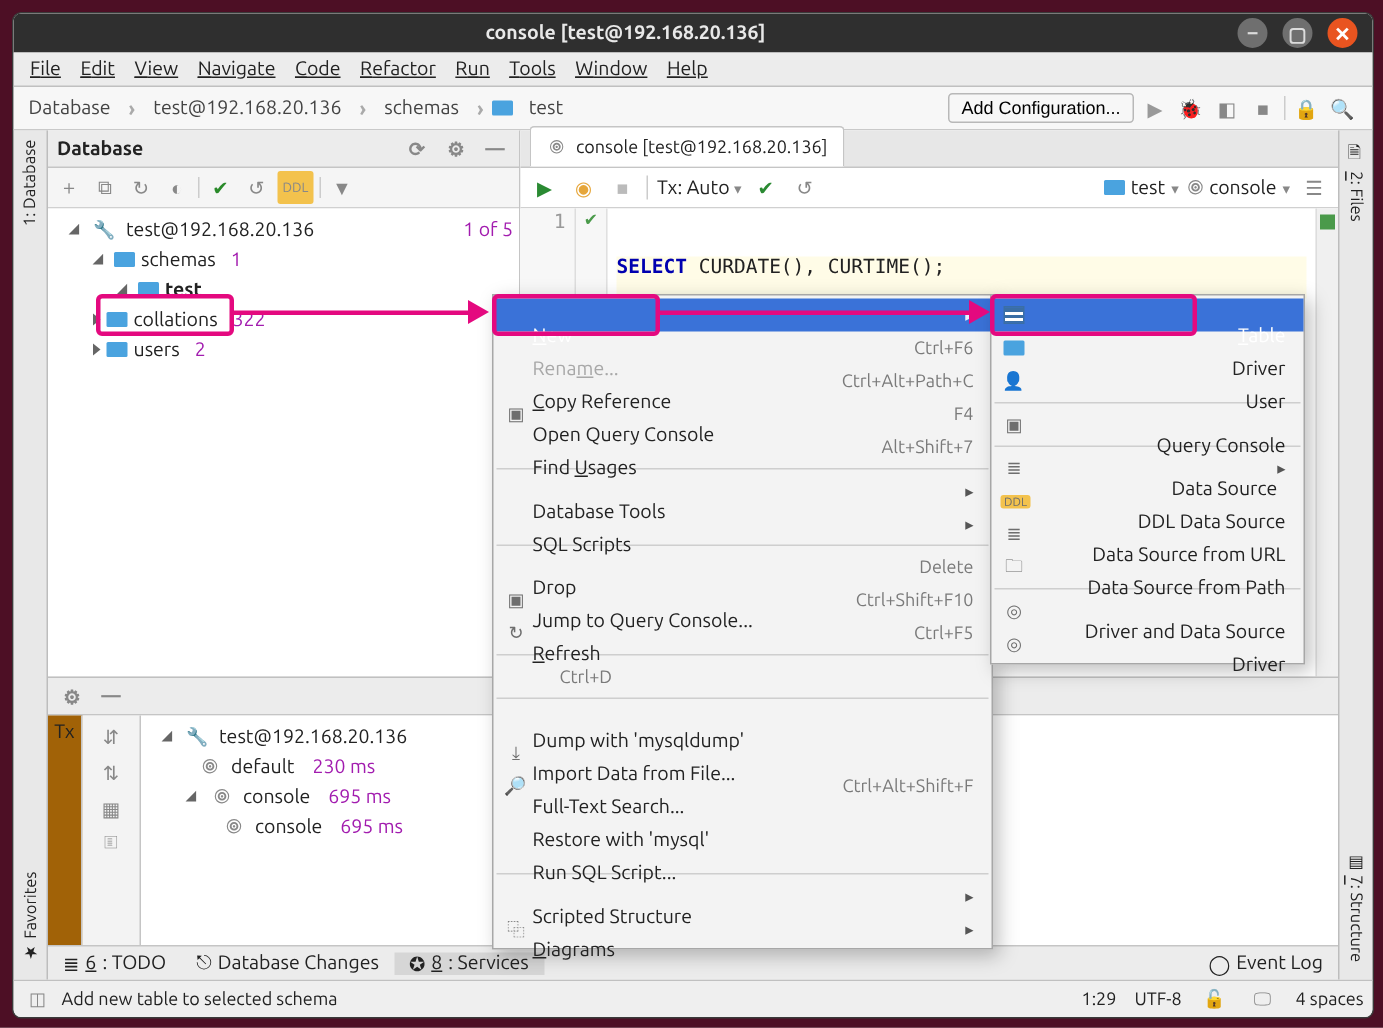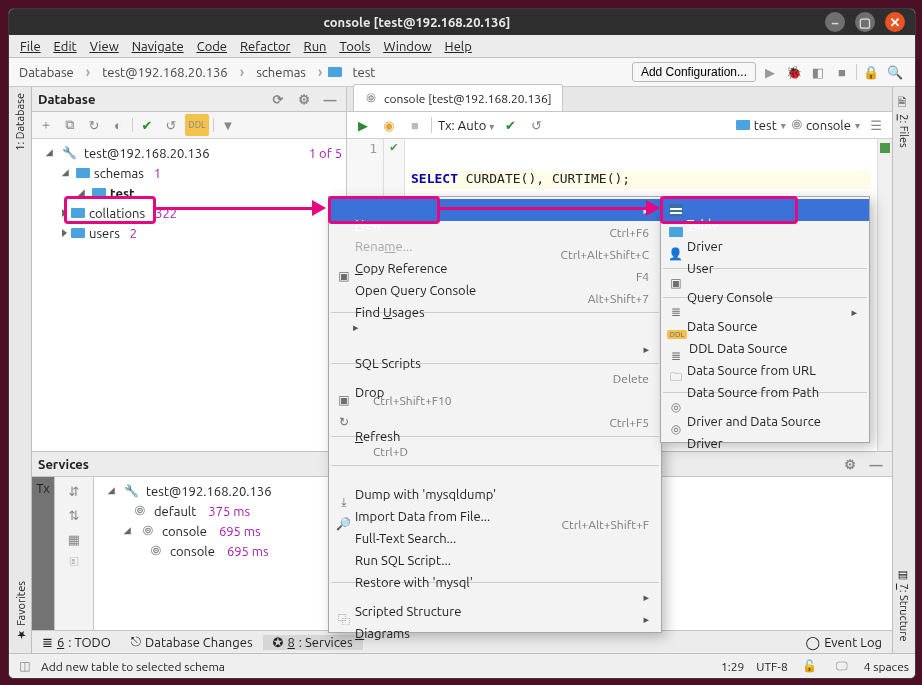--- a/index.html
+++ b/index.html
@@ -109,21 +109,21 @@
     border-bottom:1px solid #d0d0d0; padding:0 6px;
   }
   .editor-tool .sep { width:1px; height:16px; background:#ccc; }
   .editor-body {
     flex:1; display:flex; min-height:0; background:#fff;
     font-family: "DejaVu Sans Mono", monospace; font-size:13px;
   }
   .gutter-num { width:30px; text-align:right; padding:2px 6px 0 0; color:#999; border-right:1px solid #ddd; background:#f7f7f7;}
   .gutter-icon { width:20px; border-right:1px solid #e0e0e0; background:#f7f7f7;}
   .code { flex:1; padding:2px 6px; white-space:pre; }
-  .code-line { background: linear-gradient(#fffce7, #fffce7); display:block; height:18px; }
+  .code-line { background: linear-gradient(#fffce7, #fffce7); display:block; height:28px; }
   .kw { color:#0000b0; font-weight:bold;}
   .pn { color:#222;}
 
   .tree { flex:1; overflow:auto; font-size:13px; padding:4px 0; background:#fff;}
   .tree-row { display:flex; align-items:center; height:20px; padding:0 4px; gap:4px;}
   .tree-row .sp { display:inline-block;}
   .tri { display:inline-block; width:0; height:0; }
   .tri.open { border-top:5px solid #666; border-left:5px solid transparent; border-right:5px solid transparent; transform: translateY(1px) rotate(-45deg); }
   .tri.closed { border-left:5px solid #666; border-top:4px solid transparent; border-bottom:4px solid transparent;}
   .ico { width:14px; height:12px; display:inline-block;}
@@ -132,21 +132,21 @@
   .ico.table { width:12px; height:10px;
     background: linear-gradient(#3a6ea5 0 3px,#fff 3px 5px,#3a6ea5 5px 7px,#fff 7px 9px,#3a6ea5 9px); border:1px solid #3a6ea5;
   }
   .muted { color:#a21caf;}
 
   .services {
     height:178px; border-top:1px solid #c0c0c0; background:#ececec;
     display:flex; flex-direction:column;
   }
   .services .body { flex:1; display:flex; min-height:0;}
-  .svc-left { width:22px; border-right:1px solid #c5c5c5; background:#737373; text-align:center; padding-top:4px;}
+  .svc-left { width:22px; border-right:1px solid #c5c5c5; background:#a16207; text-align:center; padding-top:4px;}
   .svc-tool { width:38px; border-right:1px solid #c5c5c5; background:#f3f3f3; display:flex; flex-direction:column; align-items:center; gap:4px; padding-top:4px;}
   .svc-tree { flex:1; background:#fff; overflow:auto; padding:4px 0;}
   .svc-right { flex:1.2; background:#fff; border-left:1px solid #c5c5c5; padding:4px 6px;}
 
   .statusbar2 {
     height:22px; border-top:1px solid #c5c5c5; background:#ececec;
     display:flex; align-items:center;
   }
   .statusbar2 .tab { padding:0 10px; display:flex; align-items:center; gap:4px;}
   .statusbar2 .tab.active { background:#d6d6d6;}
@@ -353,21 +353,20 @@
             </div>
             <div style="width:14px;background:#f0f0f0;border-left:1px solid #ddd;">
               <div style="width:10px;height:10px;margin:4px auto 0;background:#4a9a4a"></div>
             </div>
           </div>
         </div>
       </div>
 
       <div class="services">
         <div class="panelbar">
-          <span class="title">Services</span>
           <span class="iconbtn">⚙</span>
           <span class="iconbtn">—</span>
         </div>
         <div class="body">
           <div class="svc-left">Tx</div>
           <div class="svc-tool">
             <span class="iconbtn">⇵</span>
             <span class="iconbtn">⇅</span>
             <span class="iconbtn">▦</span>
             <span class="iconbtn">🗉</span>
@@ -376,21 +375,21 @@
             <div class="tree-row">
               <span class="sp" style="width:6px"></span>
                 <span class="tri open"></span>
               <span class="iconbtn" style="color:#999;font-size:12px">🔧</span>
               <span>test@192.168.20.136</span>
             </div>
             <div class="tree-row">
               <span class="sp" style="width:28px"></span>
               <span class="iconbtn">🞋</span>
               <span>default</span>
-              <span class="muted" style="padding-left:8px">375 ms</span>
+              <span class="muted" style="padding-left:8px">230 ms</span>
             </div>
             <div class="tree-row">
               <span class="sp" style="width:22px"></span>
                 <span class="tri open"></span>
               <span class="iconbtn">🞋</span>
               <span>console</span>
               <span class="muted" style="padding-left:8px">695 ms</span>
             </div>
             <div class="tree-row">
               <span class="sp" style="width:44px"></span>
@@ -446,50 +445,52 @@
       <span class="sub">▸</span>
   </div>
   <div class="ctx-row disabled">
     <span class="micon"></span>
       <span class="lbl">Rena<u>m</u>e...</span>
       <span class="sc">Ctrl+F6</span>
   </div>
   <div class="ctx-row">
     <span class="micon"></span>
       <span class="lbl"><u>C</u>opy Reference</span>
-      <span class="sc">Ctrl+Alt+Shift+C</span>
+      <span class="sc">Ctrl+Alt+Path+C</span>
   </div>
   <div class="ctx-row">
     <span class="micon">▣</span>
       <span class="lbl">Open Query Console</span>
       <span class="sc">F4</span>
   </div>
   <div class="ctx-row">
     <span class="micon"></span>
       <span class="lbl">Find <u>U</u>sages</span>
       <span class="sc">Alt+Shift+7</span>
   </div>
   <div class="ctx-sep"></div>
   <div class="ctx-row">
     <span class="micon"></span>
+      <span class="lbl">Database Tools</span>
       <span class="sub">▸</span>
   </div>
   <div class="ctx-row">
     <span class="micon"></span>
       <span class="lbl">SQL Scripts</span>
       <span class="sub">▸</span>
   </div>
   <div class="ctx-sep"></div>
   <div class="ctx-row">
     <span class="micon"></span>
       <span class="lbl">Drop</span>
       <span class="sc">Delete</span>
   </div>
   <div class="ctx-row">
     <span class="micon">▣</span>
+      <span class="lbl">Jump to Query Console...</span>
       <span class="sc">Ctrl+Shift+F10</span>
   </div>
   <div class="ctx-row">
     <span class="micon">↻</span>
       <span class="lbl"><u>R</u>efresh</span>
       <span class="sc">Ctrl+F5</span>
   </div>
   <div class="ctx-sep"></div>
   <div class="ctx-row disabled">
     <span class="micon"></span>
@@ -504,40 +505,40 @@
     <span class="micon">⤓</span>
       <span class="lbl">Import Data from File...</span>
   </div>
   <div class="ctx-row">
     <span class="micon">🔎</span>
       <span class="lbl">Full-Text Search...</span>
       <span class="sc">Ctrl+Alt+Shift+F</span>
   </div>
   <div class="ctx-row">
     <span class="micon"></span>
+      <span class="lbl">Restore with 'mysql'</span>
+  </div>
+  <div class="ctx-row">
+    <span class="micon"></span>
       <span class="lbl">Run SQL Script...</span>
-  </div>
-  <div class="ctx-row">
-    <span class="micon"></span>
-      <span class="lbl">Restore with 'mysql'</span>
   </div>
   <div class="ctx-sep"></div>
   <div class="ctx-row">
     <span class="micon"></span>
       <span class="lbl">Scripted Structure</span>
       <span class="sub">▸</span>
   </div>
   <div class="ctx-row">
     <span class="micon">⿻</span>
       <span class="lbl"><u>D</u>iagrams</span>
       <span class="sub">▸</span>
   </div>
 </div>
 
-<div class="ctx-menu" style="left:660px; top:196px; width:208px;">
+<div class="ctx-menu" style="left:660px; top:196px; width:208px;text-align:right;">
   <div class="ctx-row hover">
     <span class="micon">
         <span class="ico table"></span>
       </span>
     <span class="lbl"><u>T</u>able</span>
   </div>
   <div class="ctx-row">
     <span class="micon">
         <span class="ico schema"></span>
       </span>

